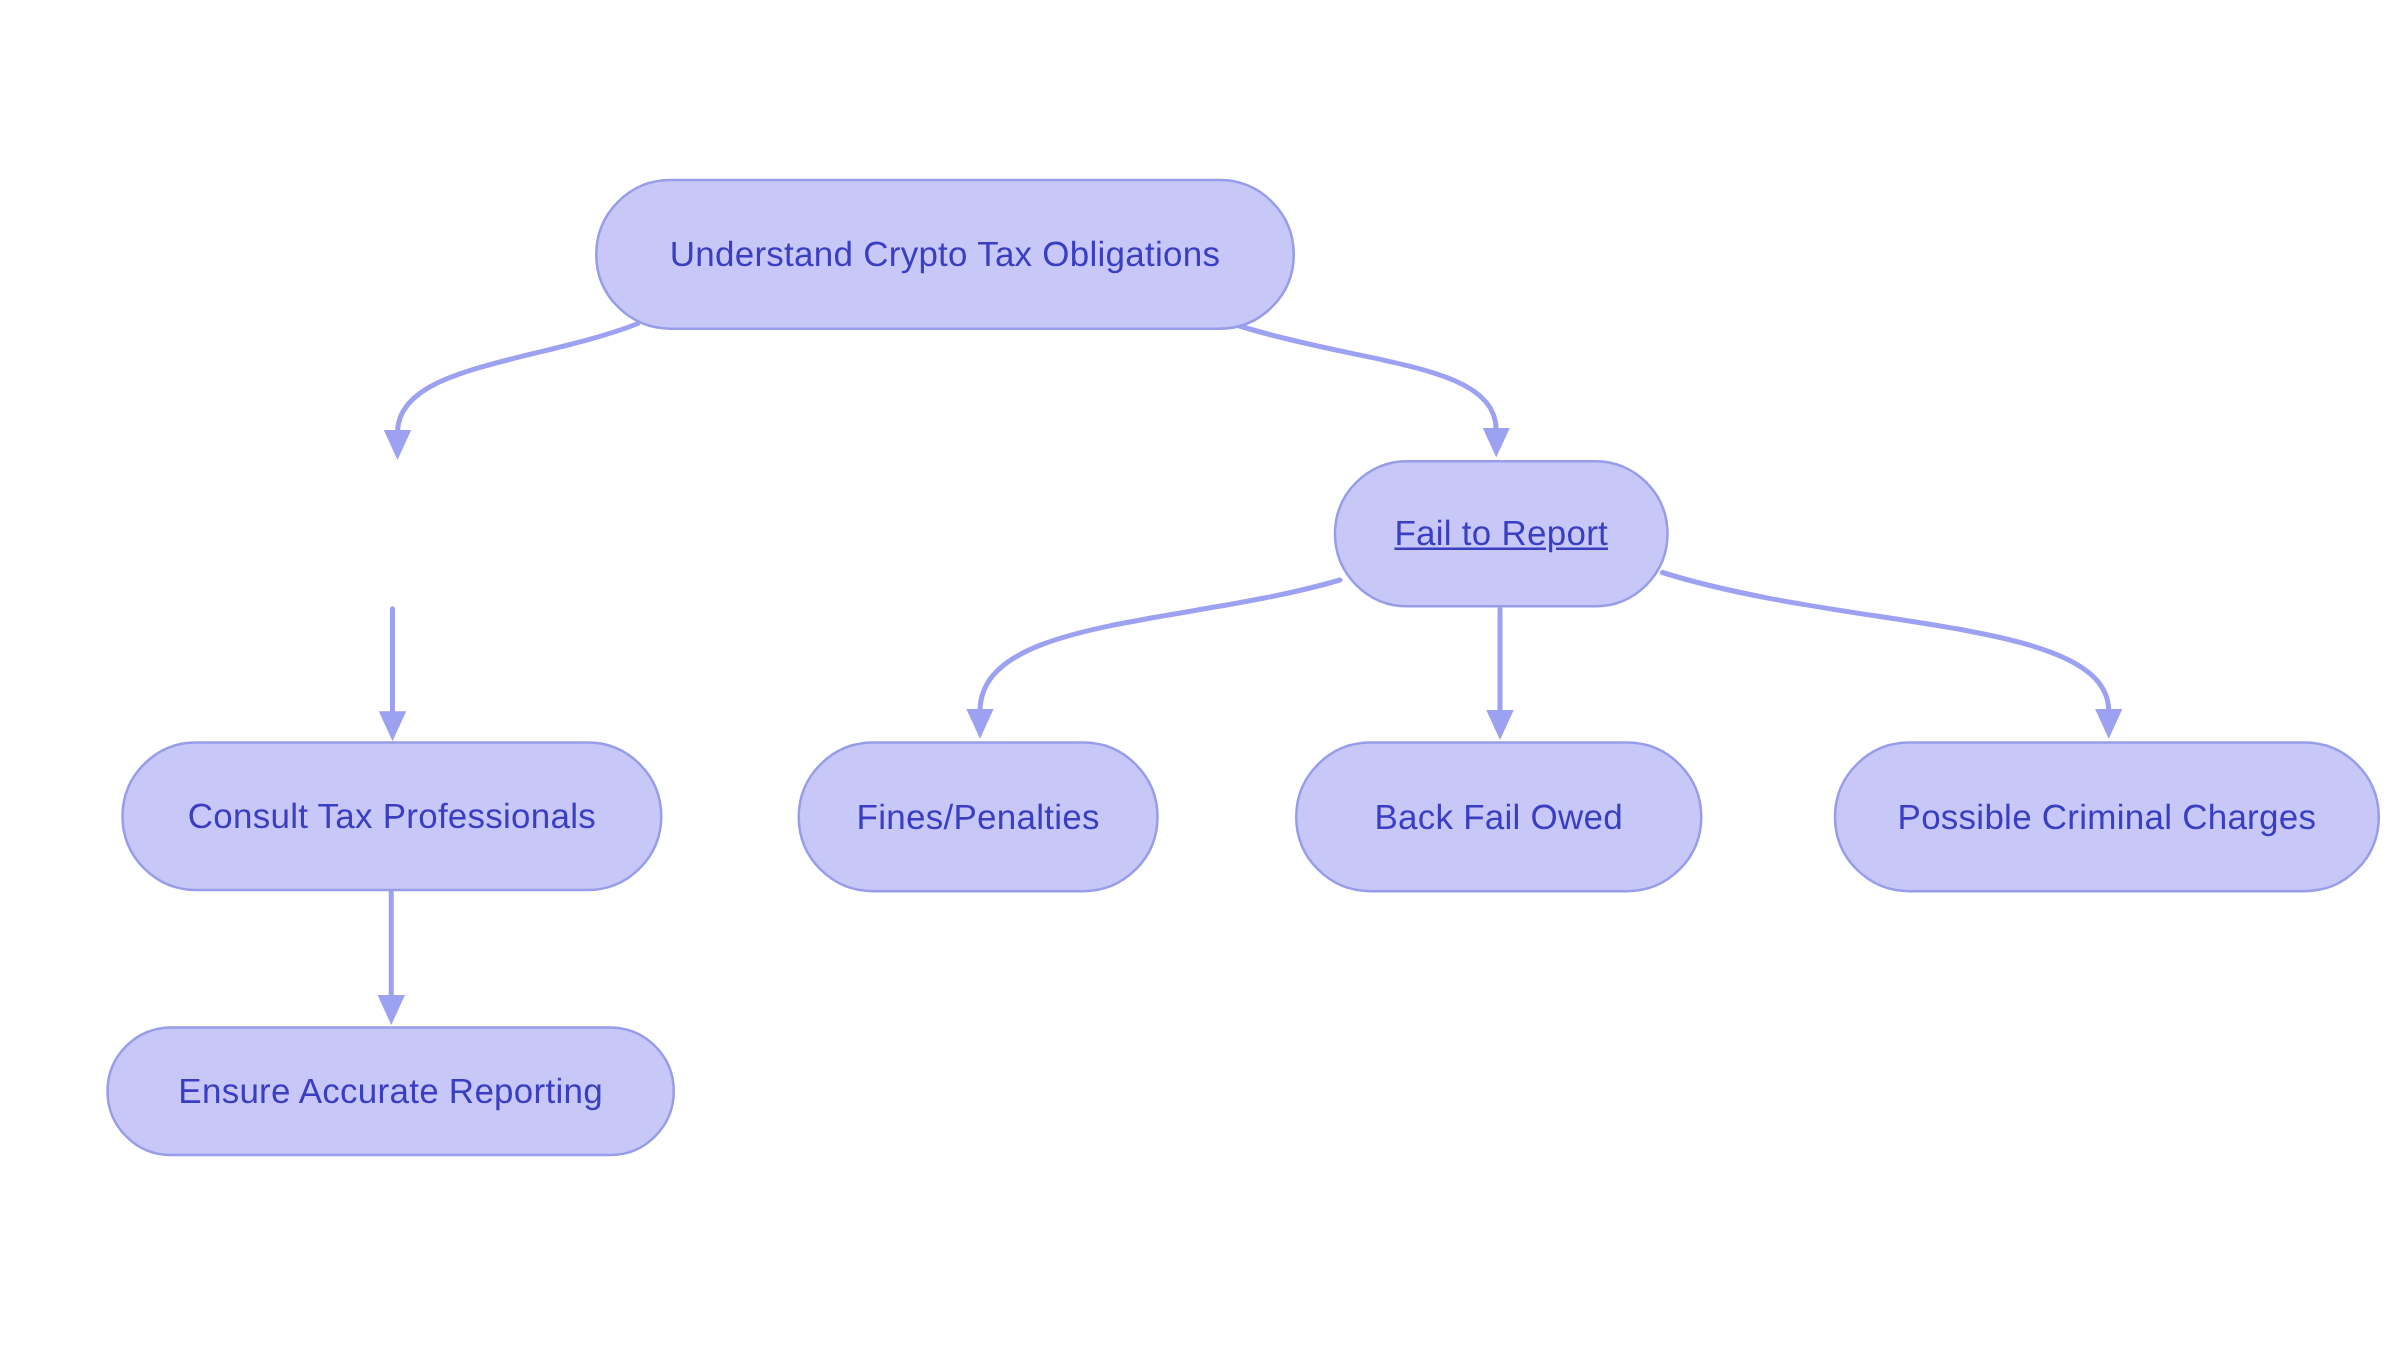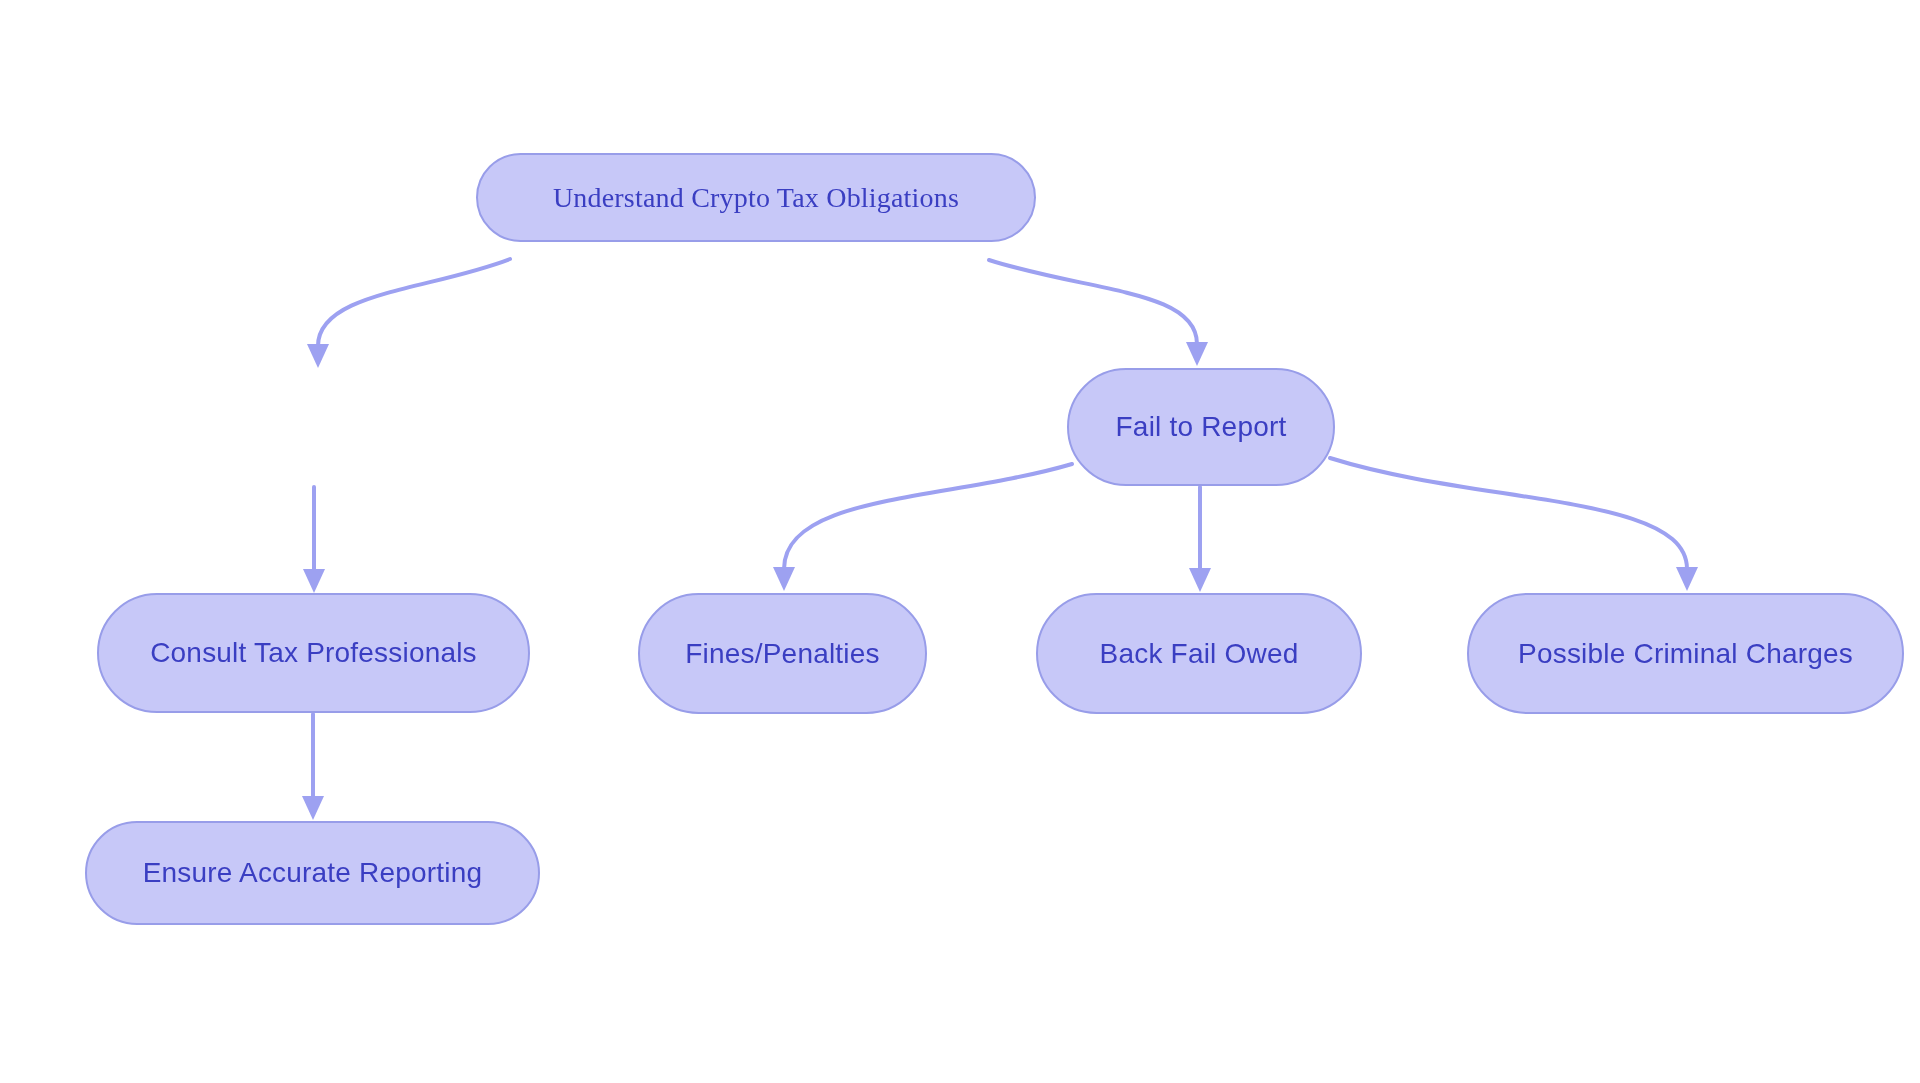--- a/index.html
+++ b/index.html
@@ -38,23 +38,23 @@
     justify-content: center;
     text-align: center;
     background: var(--node-fill);
     border: 2px solid var(--node-border);
     border-radius: 62px;
     color: var(--text);
     font-size: 28px;
     letter-spacing: 0.2px;
     white-space: nowrap;
   }
-  #n-understand { left: 476px;  top: 153px; width: 560px; height: 89px; font-family: Liberation Serif, serif; }
+  #n-understand { left: 476px;  top: 143px; width: 560px; height: 121px; }
   #n-comply     { left: 18px;   top: 368px; width: 597px; height: 118px; }
-  #n-fail       { left: 1067px; top: 368px; width: 268px; height: 118px; }
+  #n-fail       { left: 1067px; top: 368px; width: 268px; height: 118px; text-decoration: underline; }
   #n-consult    { left: 97px;   top: 593px; width: 433px; height: 120px; }
   #n-fines      { left: 638px;  top: 593px; width: 289px; height: 121px; }
   #n-back       { left: 1036px; top: 593px; width: 326px; height: 121px; }
   #n-criminal   { left: 1467px; top: 593px; width: 437px; height: 121px; }
   #n-ensure     { left: 85px;   top: 821px; width: 455px; height: 104px; }
 </style>
 </head>
 <body>
 
 <div class="canvas">

